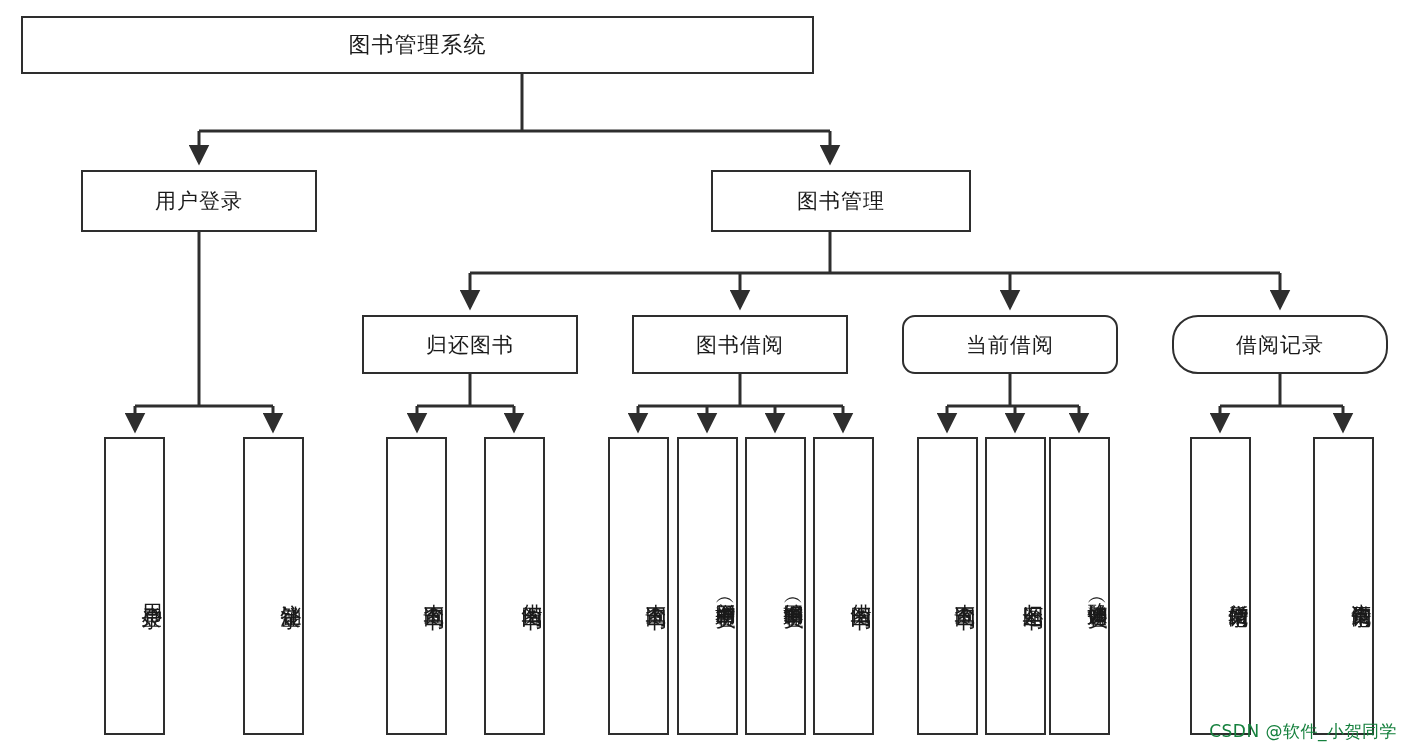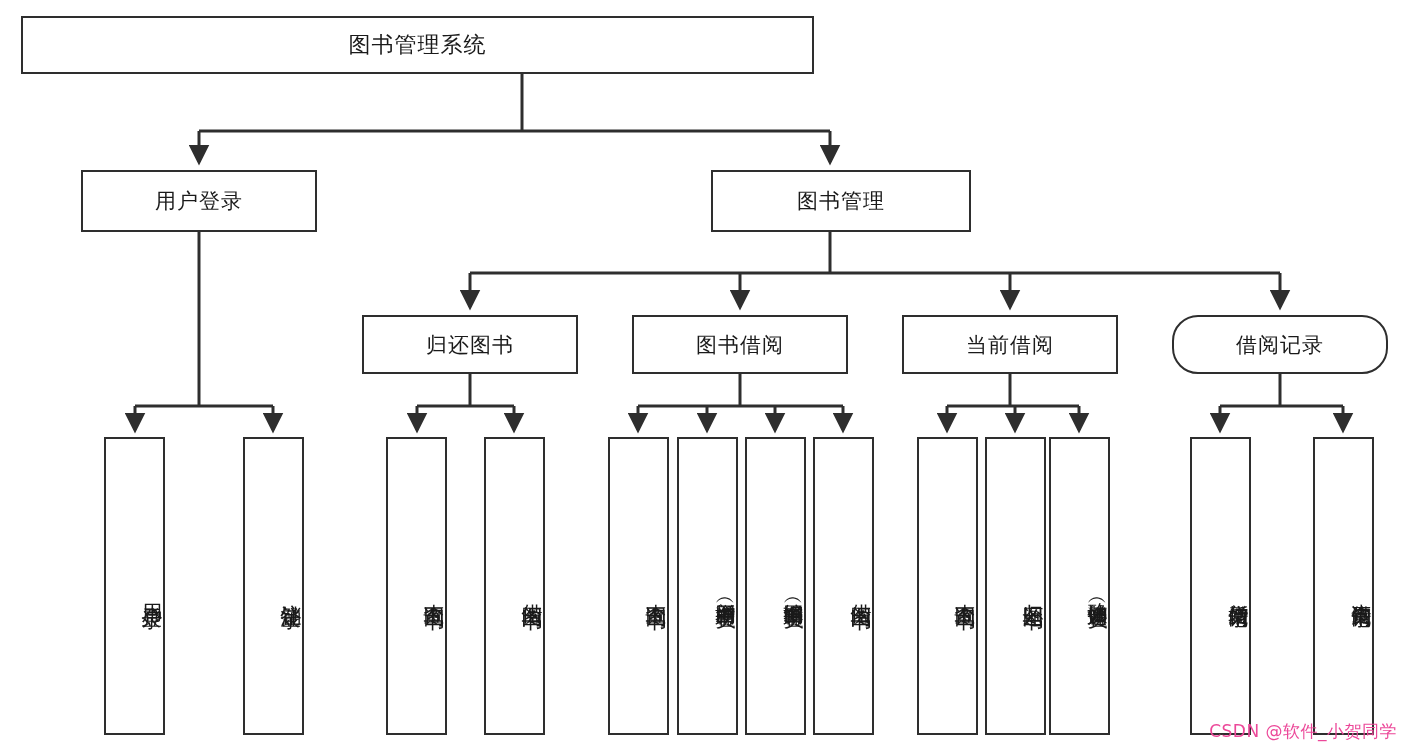--- a/index.html
+++ b/index.html
@@ -55,21 +55,21 @@
   }
   .label{
     display:block;
     white-space:nowrap;
   }
   #watermark{
     position:absolute;
     right:8px;
     bottom:4px;
     font-size:17px;
-    color:#ec4899;
+    color:#15803d;
     letter-spacing:0.5px;
     z-index:3;
     white-space:nowrap;
     font-family:"DejaVu Sans","Liberation Sans",sans-serif;
   }
 </style>
 </head>
 <body>
 
 <div id="diagram">
@@ -134,21 +134,21 @@
   <div class="node h" style="left:711px;top:170px;width:260px;height:62px;">
     <span class="label">图书管理</span>
   </div>
 
   <div class="node h" style="left:362px;top:315px;width:216px;height:59px;">
     <span class="label">归还图书</span>
   </div>
   <div class="node h" style="left:632px;top:315px;width:216px;height:59px;">
     <span class="label">图书借阅</span>
   </div>
-  <div class="node h" style="left:902px;top:315px;width:216px;height:59px;">
+  <div class="node h" style="left:902px;top:315px;width:216px;height:59px;border-radius:13px;">
     <span class="label">当前借阅</span>
   </div>
   <div class="node h" style="left:1172px;top:315px;width:216px;height:59px;border-radius:26px;">
     <span class="label">借阅记录</span>
   </div>
 
   <div class="node v" style="left:104px;top:437px;width:61px;height:298px;">
     <span class="label">用户登录</span>
   </div>
   <div class="node v" style="left:243px;top:437px;width:61px;height:298px;">

